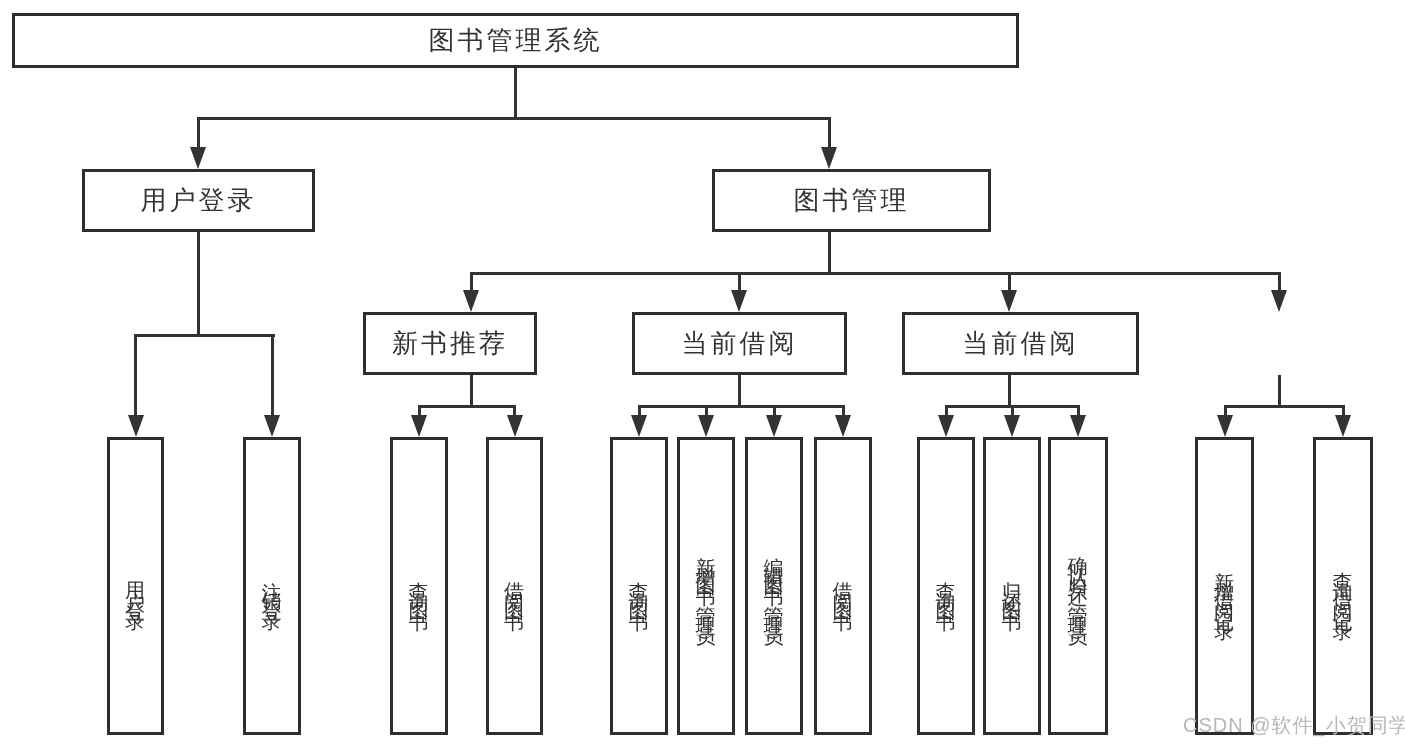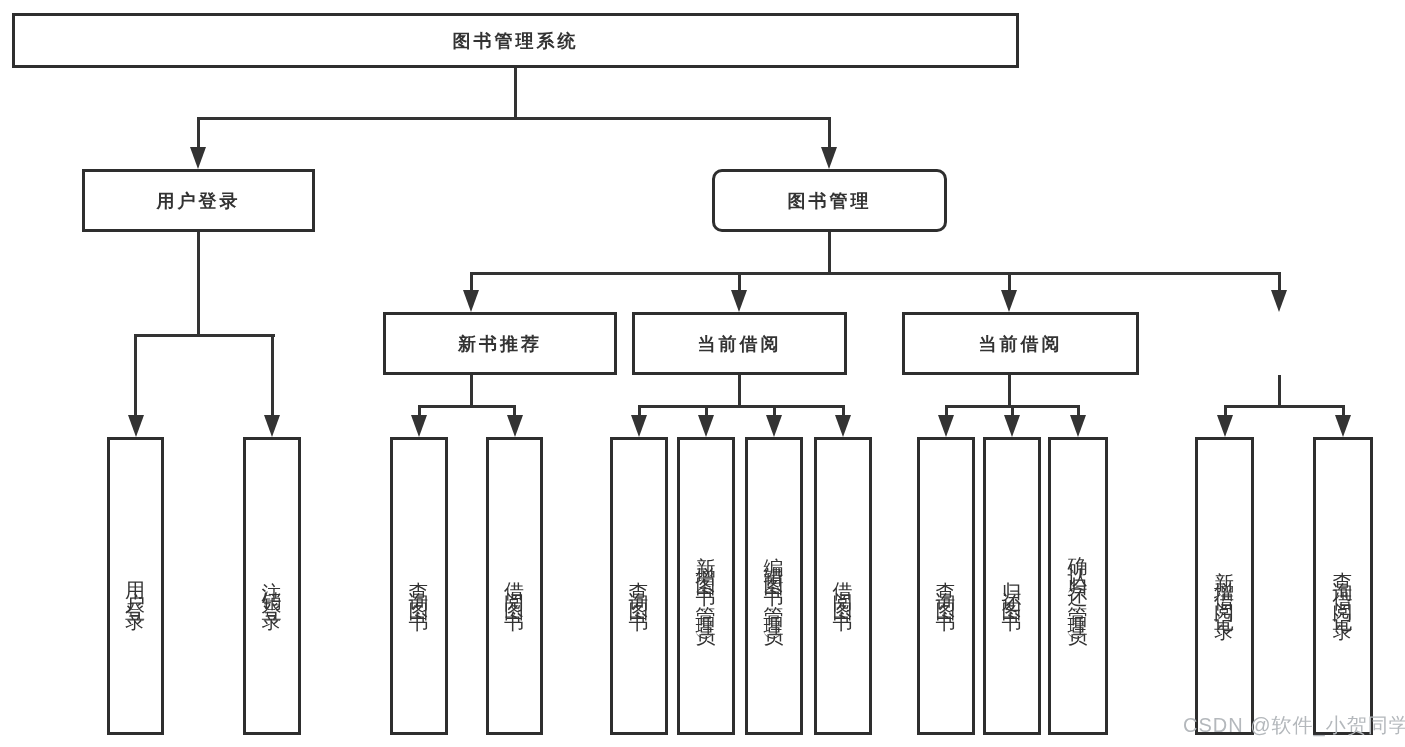--- a/index.html
+++ b/index.html
@@ -14,21 +14,21 @@
     position:relative;width:1405px;height:747px;background:var(--background);
     font-family:"Liberation Sans","DejaVu Sans",sans-serif;color:var(--text);
     overflow:hidden;
   }
   .box{
     position:absolute;box-sizing:border-box;background:#ffffff;
     border:3px solid var(--border);
     display:flex;align-items:center;justify-content:center;
     color:var(--text);
   }
-  .h-label{font-size:18px;letter-spacing:3px;white-space:nowrap;font-weight:bold;}
+  .h-label{font-size:26px;letter-spacing:3px;white-space:nowrap;}
   .leaf{
     writing-mode:vertical-rl;text-orientation:mixed;
     font-size:20px;letter-spacing:10px;line-height:1.1;white-space:nowrap;
   }
   .vline,.hline{position:absolute;background:var(--line);}
   .vline{width:3px;}
   .hline{height:3px;}
   .arrowhead{
     position:absolute;width:0;height:0;
     border-left:8px solid transparent;border-right:8px solid transparent;
@@ -51,21 +51,21 @@
   <div class="vline" style="left:513.5px;top:68px;height:50px;"></div>
   <div class="hline" style="left:196.5px;top:116.5px;width:634px;"></div>
   <div class="vline" style="left:196.5px;top:118px;height:32px;"></div>
   <div class="arrowhead" style="left:190px;top:147px;"></div>
   <div class="vline" style="left:827.5px;top:118px;height:32px;"></div>
   <div class="arrowhead" style="left:821px;top:147px;"></div>
 
   <div class="box" style="left:82px;top:169px;width:233px;height:63px;">
     <span class="h-label">用户登录</span>
   </div>
-  <div class="box" style="left:712px;top:169px;width:235px;height:63px;border-radius:10px;">
+  <div class="box" style="left:712px;top:169px;width:279px;height:63px;">
     <span class="h-label">图书管理</span>
   </div>
 
   <div class="vline" style="left:196.5px;top:232px;height:103px;"></div>
   <div class="hline" style="left:133.5px;top:333.5px;width:141px;"></div>
   <div class="vline" style="left:134px;top:335px;height:82px;"></div>
   <div class="arrowhead" style="left:127.5px;top:415px;"></div>
   <div class="vline" style="left:270.5px;top:335px;height:82px;"></div>
   <div class="arrowhead" style="left:264px;top:415px;"></div>
 
@@ -73,21 +73,21 @@
   <div class="hline" style="left:469.5px;top:271.5px;width:811px;"></div>
   <div class="vline" style="left:469.5px;top:273px;height:20px;"></div>
   <div class="arrowhead" style="left:463px;top:290px;"></div>
   <div class="vline" style="left:737.5px;top:273px;height:20px;"></div>
   <div class="arrowhead" style="left:731px;top:290px;"></div>
   <div class="vline" style="left:1007.5px;top:273px;height:20px;"></div>
   <div class="arrowhead" style="left:1001px;top:290px;"></div>
   <div class="vline" style="left:1277.5px;top:273px;height:20px;"></div>
   <div class="arrowhead" style="left:1271px;top:290px;"></div>
 
-  <div class="box" style="left:363px;top:312px;width:234px;height:63px;margin-left:20px;">
+  <div class="box" style="left:363px;top:312px;width:174px;height:63px;">
     <span class="h-label">新书推荐</span>
   </div>
   <div class="box" style="left:632px;top:312px;width:215px;height:63px;">
     <span class="h-label">当前借阅</span>
   </div>
   <div class="box" style="left:902px;top:312px;width:237px;height:63px;">
     <span class="h-label">当前借阅</span>
   </div>
 
   <div class="vline" style="left:469.5px;top:375px;height:31px;"></div>

